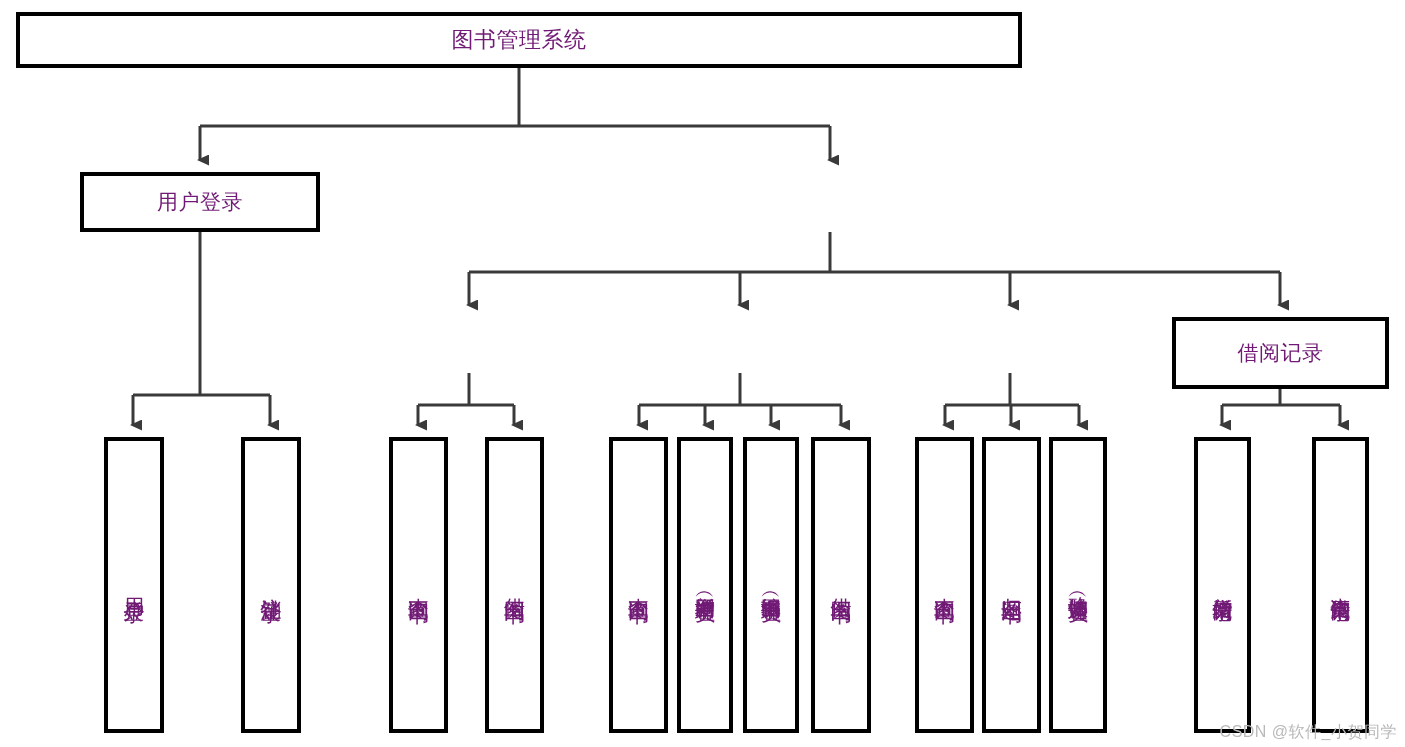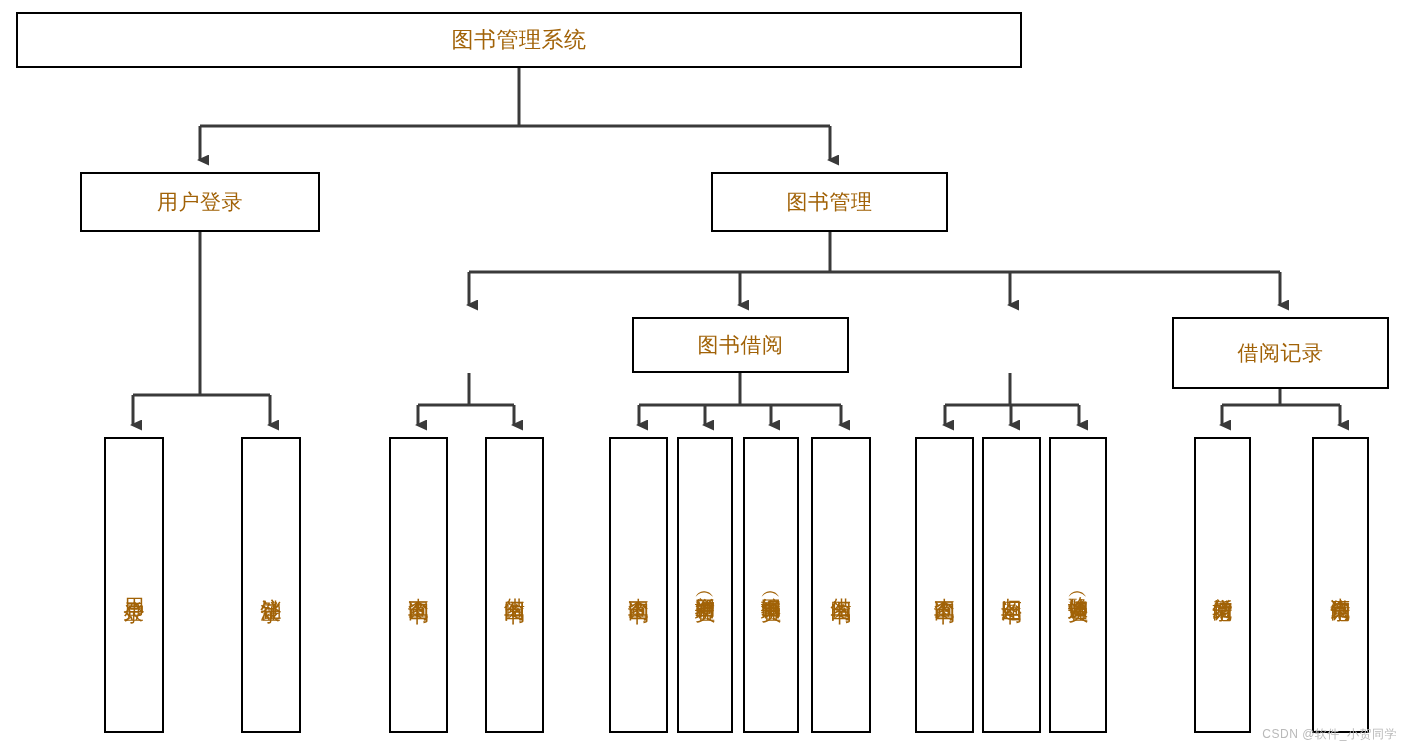--- a/index.html
+++ b/index.html
@@ -22,25 +22,25 @@
     left: 0;
     top: 0;
     width: 1405px;
     height: 747px;
     pointer-events: none;
   }
   .node {
     position: absolute;
     box-sizing: border-box;
     background: #ffffff;
-    border: 2px solid #000000;
+    border: 4px solid #000000;
     display: flex;
     align-items: center;
     justify-content: center;
-    color: #a16207;
+    color: #701a75;
   }
   .node .label {
     display: block;
     text-align: center;
     line-height: 1.18;
     white-space: pre;
   }
   
   .node.h .label {
     font-size: 21px;
@@ -62,21 +62,21 @@
     letter-spacing: 2px;
   }
   .node.v.narrow .label {
     font-size: 20px;
     letter-spacing: 1px;
   }
   .watermark {
     position: absolute;
     right: 8px;
     bottom: 4px;
-    font-size: 12px;
+    font-size: 16px;
     color: #b9b9b9;
     letter-spacing: 0.5px;
     white-space: nowrap;
   }
 </style>
 </head>
 <body>
 
 <div id="canvas">
 
@@ -130,27 +130,21 @@
     </g>
   </svg>
 
   <div class="node h root" style="left:16px; top:12px; width:1006px; height:56px;">
     <span class="label">图书管理系统</span>
   </div>
 
   <div class="node h" style="left:80px; top:172px; width:240px; height:60px;">
     <span class="label">用户登录</span>
   </div>
-  <div class="node h" style="left:711px; top:172px; width:237px; height:60px;">
-    <span class="label">图书管理</span>
-  </div>
 
-  <div class="node h" style="left:632px; top:317px; width:217px; height:56px;">
-    <span class="label">图书借阅</span>
-  </div>
   <div class="node h" style="left:1172px; top:317px; width:217px; height:72px;">
     <span class="label">借阅记录</span>
   </div>
 
   <div class="node v" style="left:104px; top:437px; width:60px; height:296px;">
     <span class="label">用户登录</span>
   </div>
   <div class="node v" style="left:241px; top:437px; width:60px; height:296px;">
     <span class="label">注销登录</span>
   </div>

